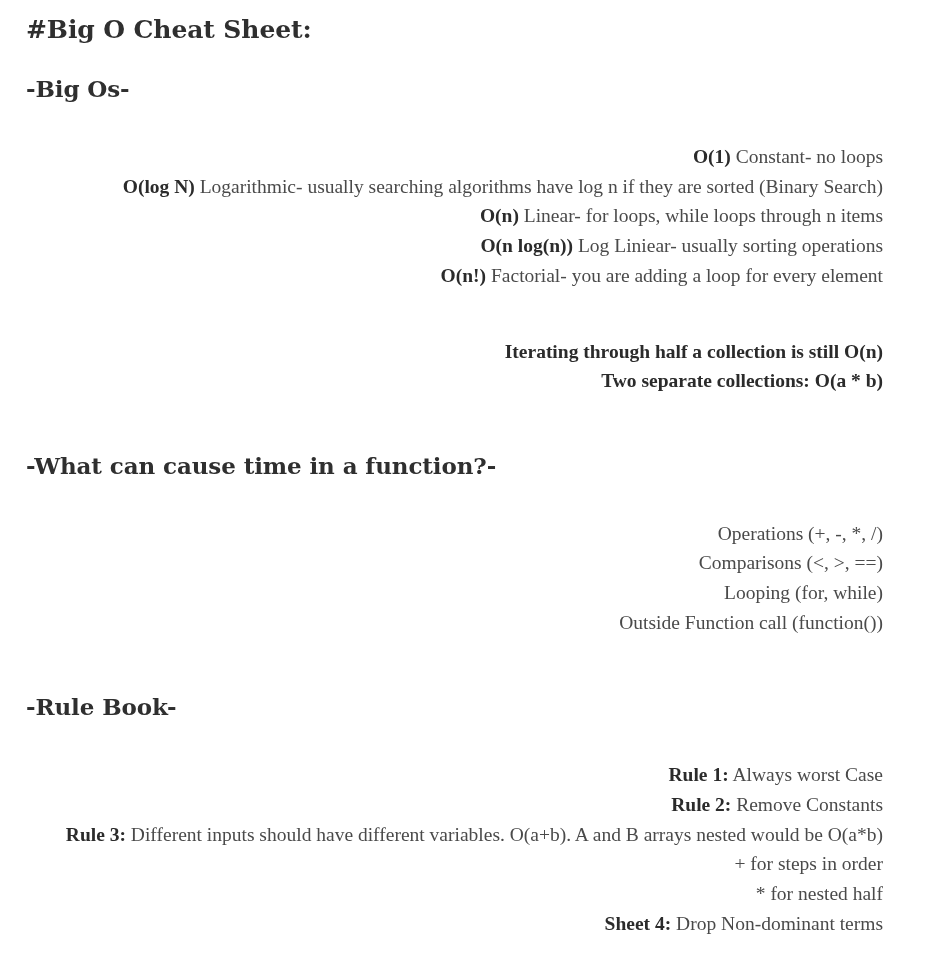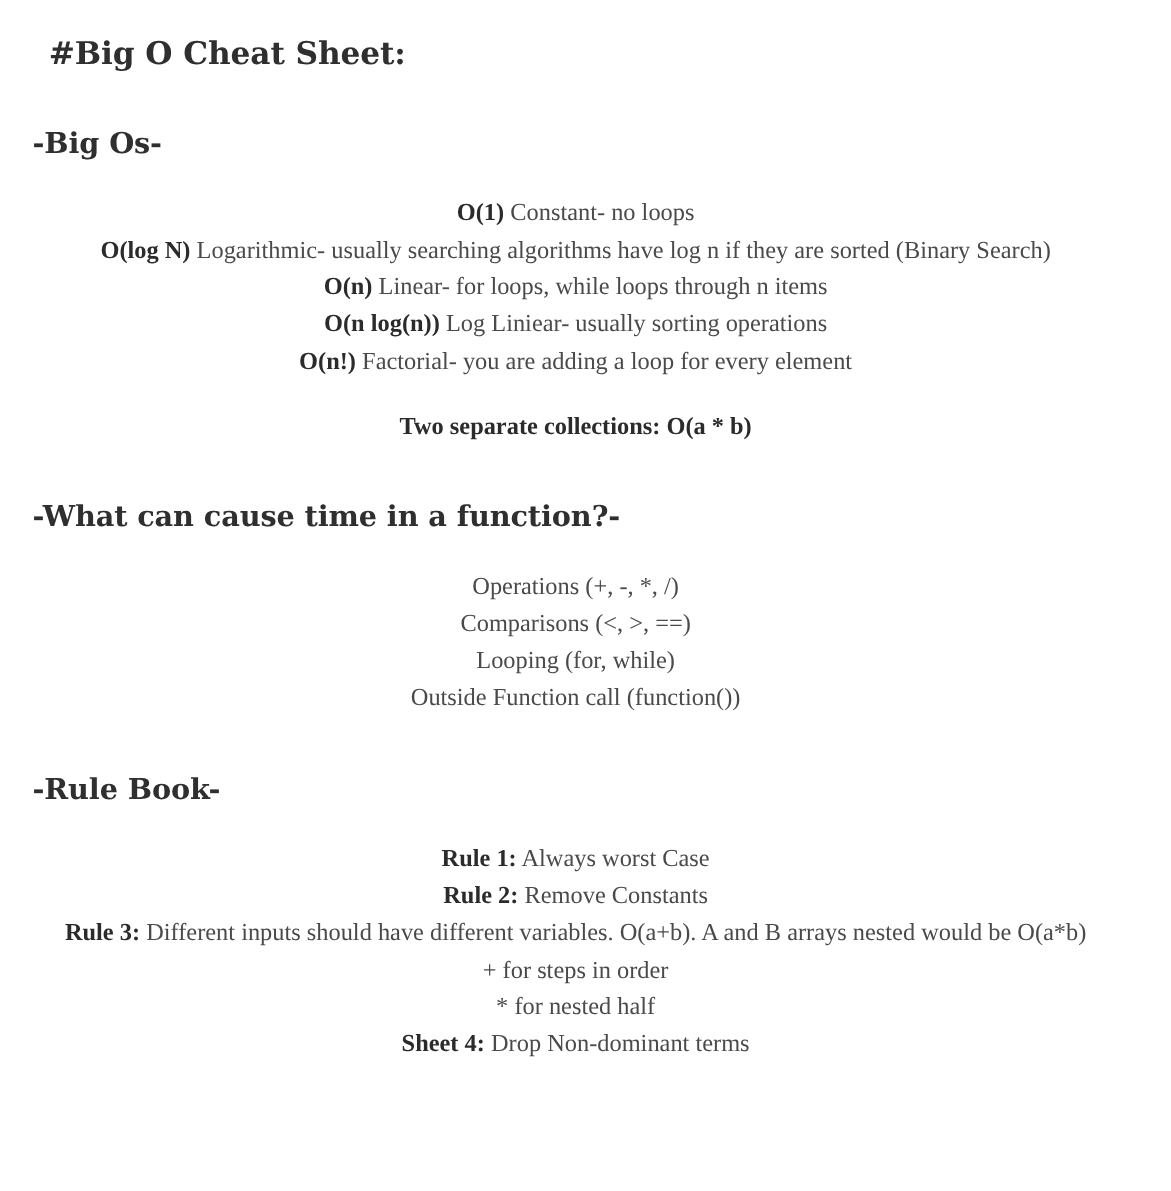--- a/index.html
+++ b/index.html
@@ -21,21 +21,21 @@
     padding: 14px 42px 0 26px;
     width: 937px;
   }
 
   
   h1.doc-title {
     font-family: "DejaVu Serif", "Liberation Serif", serif;
     font-size: 25px;
     font-weight: 700;
     color: #2f2f2f;
-    margin: 13px;
+    margin: 0;
     padding: 0;
     line-height: 1.25;
     letter-spacing: -0.1px;
   }
   h2.section-title {
     font-family: "DejaVu Serif", "Liberation Serif", serif;
     font-size: 23px;
     font-weight: 700;
     color: #2f2f2f;
     margin: 0;
@@ -48,24 +48,24 @@
   .gap-title   { height: 30px; }
   .gap-afterh2 { height: 26px; }
   .gap-para    { height: 22px; }
   .gap-h2-top  { height: 44px; }
 
   
   .para {
     font-size: 19.5px;
     line-height: 29.7px;
     color: #4a4a4a;
-    margin: 0;
+    margin: 12px;
     padding: 0;
     max-width: 880px;
-    text-align: center;
+    text-align: right;
   }
   .para .lbl {
     font-weight: 700;
     color: #2b2b2b;
   }
   .para.all-bold {
     font-weight: 700;
     color: #2b2b2b;
   }
   .line { display: block; }
@@ -87,20 +87,21 @@
     <span class="line"><span class="lbl">O(1)</span><span> Constant- no loops</span></span>
     <span class="line"><span class="lbl">O(log N)</span><span> Logarithmic- usually searching algorithms have log n if they are sorted (Binary Search)</span></span>
     <span class="line"><span class="lbl">O(n)</span><span> Linear- for loops, while loops through n items</span></span>
     <span class="line"><span class="lbl">O(n log(n))</span><span> Log Liniear- usually sorting operations</span></span>
     <span class="line"><span class="lbl">O(n!)</span><span> Factorial- you are adding a loop for every element</span></span>
   </p>
 
   <div class="gap-para"></div>
 
   <p class="para all-bold">
+    <span class="line">Iterating through half a collection is still O(n)</span>
     <span class="line">Two separate collections: O(a * b)</span>
   </p>
 
   <div class="gap-h2-top"></div>
 
   <h2 class="section-title">-What can cause time in a function?-</h2>
 
   <div class="gap-afterh2"></div>
 
   <p class="para">

